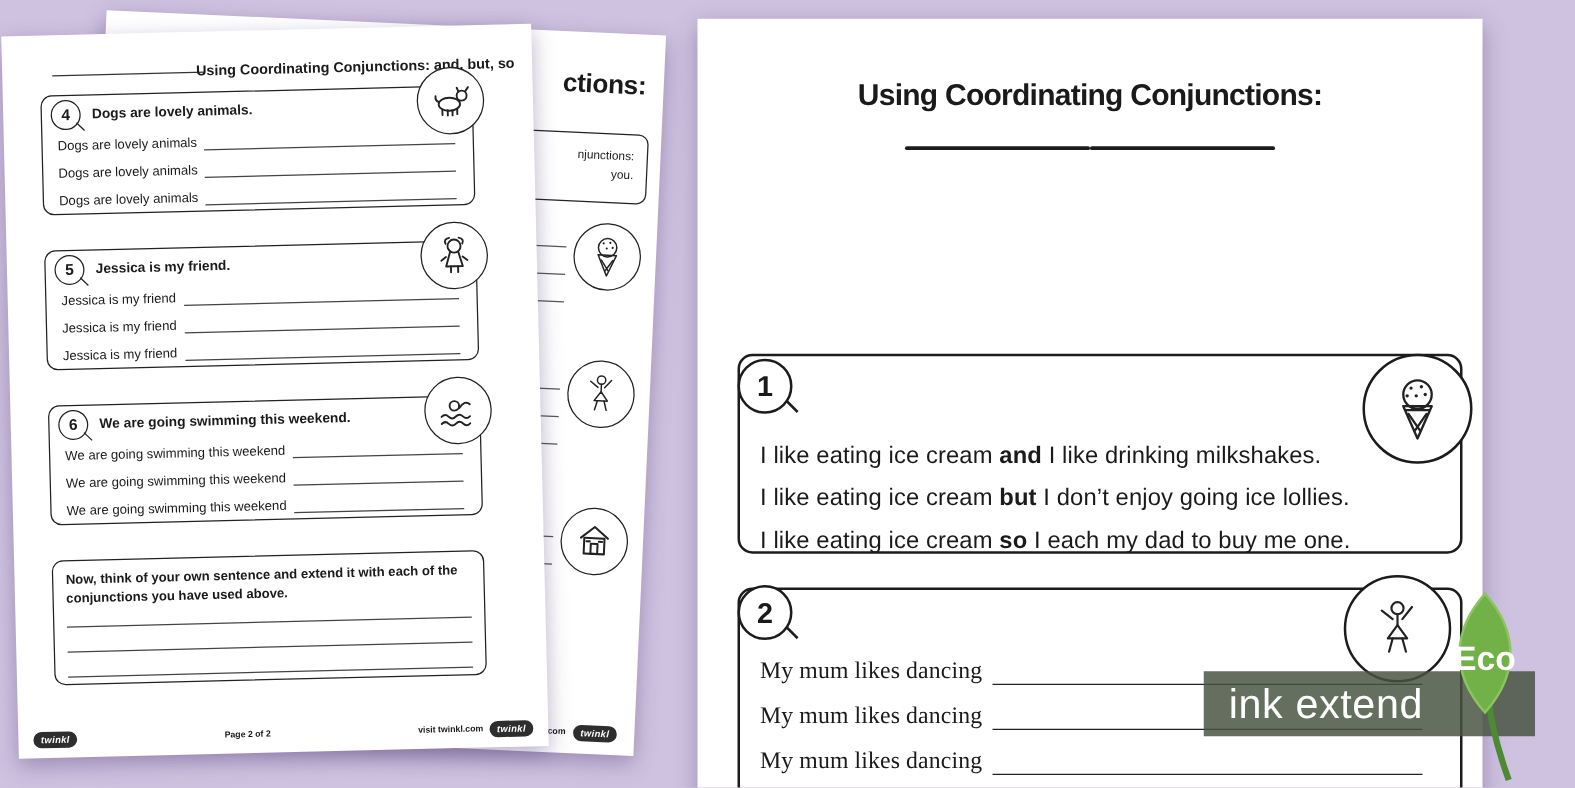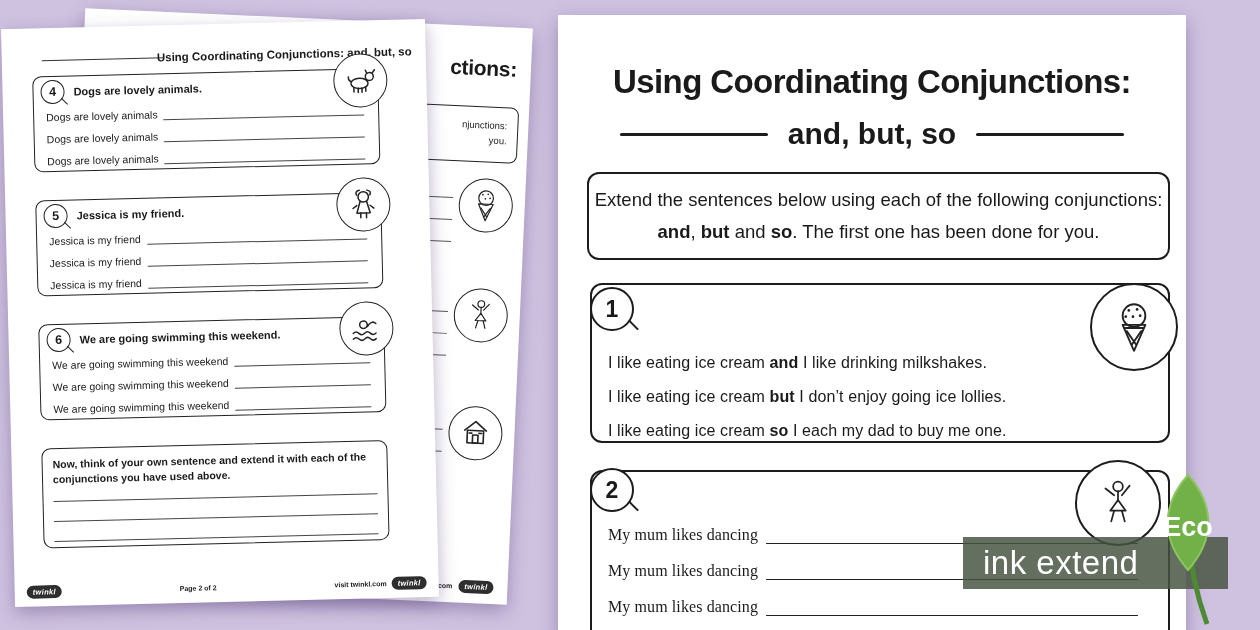--- a/index.html
+++ b/index.html
@@ -40,38 +40,38 @@
            border-radius:9px; padding:8px 10px; font-size:10.5px; font-weight:600; line-height:1.4; }
   .ownline { position:absolute; left:10px; right:10px; border-bottom:1px solid #444; }
   .p2footer { position:absolute; left:12px; right:12px; bottom:8px; display:flex; align-items:center;
               justify-content:space-between; font-size:7px; font-weight:bold; }
   .footgroup { display:flex; align-items:center; gap:5px; }
   .brandbadge { background:#2e2e2e; color:#fff; border-radius:7px; padding:2px 6px; font-size:7.5px;
                 font-weight:bold; font-style:italic; letter-spacing:0.3px; }
 
   
   .page-main { left:558px; top:15px; width:628px; height:625px; z-index:3; }
-  .title1 { position:absolute; top:48px; left:0; right:0; text-align:center; font-size:33px; font-weight:bold; letter-spacing:-0.6px; }
+  .title1 { position:absolute; top:48px; left:0; right:0; text-align:center; font-size:24px; font-weight:bold; letter-spacing:-0.6px; }
   .t2row { position:absolute; top:102px; left:0; right:0; display:flex; align-items:center; justify-content:center; }
   .t2 { font-size:30px; font-weight:bold; margin:0 20px; }
   .hline { width:148px; height:3px; background:#1c1c1c; border-radius:2px; }
   .instr { position:absolute; top:157px; left:29px; right:16px; height:88px; border:2px solid #1c1c1c; border-radius:12px;
            display:flex; flex-direction:column; justify-content:center; text-align:center; font-size:18.5px; line-height:1.75; }
   .secbox { position:absolute; left:32px; right:16px; border:2px solid #1c1c1c; border-radius:12px; }
   .sec1 { top:268px; height:160px; }
   .sec2 { top:455px; height:220px; }
   .num-circle { position:absolute; left:-2px; top:2px; width:44px; height:44px; border:2px solid #1c1c1c; border-radius:50%;
                 background:#fff; font-size:23px; font-weight:bold; display:flex; align-items:center; justify-content:center; z-index:3; }
   .num-circle::after { content:""; position:absolute; right:-8px; bottom:3px; width:13px; height:2px; background:#1c1c1c; transform:rotate(45deg); }
   .secprompt { position:absolute; left:64px; top:22px; font-size:19px; font-weight:bold; letter-spacing:0.2px; }
   .icon-circle { position:absolute; border:2.5px solid #1c1c1c; border-radius:50%; background:#fff; z-index:2;
                  display:flex; align-items:center; justify-content:center; }
   .ic1 { left:498px; top:-2px; width:88px; height:88px; }
   .ic2 { left:483px; top:-12px; width:86px; height:86px; }
-  .sent { position:absolute; left:16px; right:30px; font-size:16px; letter-spacing:0.1px; }
+  .sent { position:absolute; left:16px; right:30px; font-size:19px; letter-spacing:0.1px; }
   .sent b { font-weight:bold; }
   .sent.blank { display:flex; align-items:flex-end;font-family:Liberation Serif, serif; }
   .sent .uline2 { flex:1; border-bottom:1.5px solid #222; margin-left:8px; }
 
   
   .doodle { stroke:#222; fill:none; stroke-width:1.8; stroke-linecap:round; stroke-linejoin:round; }
   .doodle .dot { fill:#222; stroke:none; }
 
   
   .ink-banner { position:absolute; left:963px; top:537px; width:265px; height:52px; background:rgba(72,84,66,0.84);
@@ -230,28 +230,23 @@
       <span>visit twinkl.com</span>
       <span class="brandbadge">twinkl</span>
     </span>
   </div>
 </div>
 
 <div class="page page-main">
   <div class="title1">Using Coordinating Conjunctions:</div>
   <div class="t2row">
     <span class="hline"></span>
-    <span class="t2">and, but, so</span>
     <span class="hline"></span>
   </div>
 
-  <div class="instr">
-    <div>Extend the sentences below using each of the following conjunctions:</div>
-    <div><b>and</b><span>, </span><b>but</b><span> and </span><b>so</b><span>. The first one has been done for you.</span></div>
-  </div>
 
   <div class="secbox sec1">
     <div class="num-circle">1</div>
     <div class="icon-circle ic1">
       <svg class="doodle" width="62" height="62" viewBox="0 0 60 60">
         <circle cx="30" cy="19" r="11"></circle>
         <circle class="dot" cx="25" cy="14" r="1.3"></circle>
           <circle class="dot" cx="33" cy="13" r="1.3"></circle>
         <circle class="dot" cx="29" cy="20" r="1.3"></circle>
           <circle class="dot" cx="36" cy="19" r="1.3"></circle>

